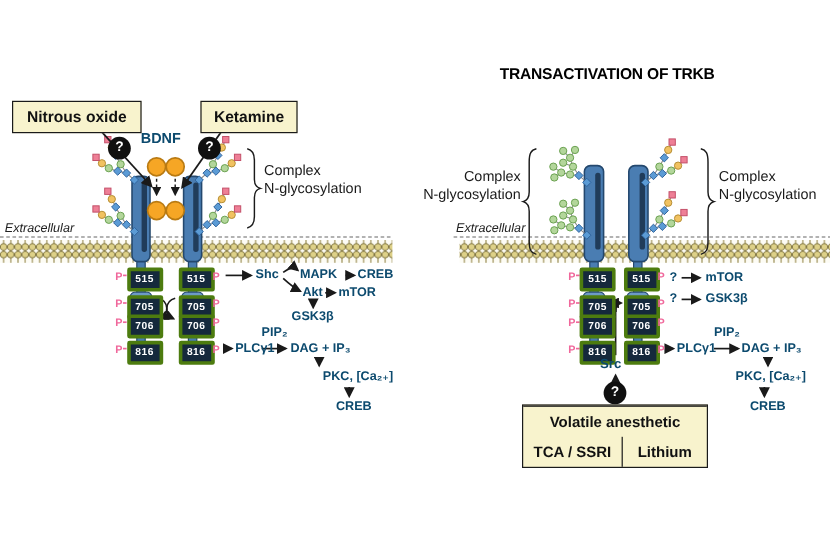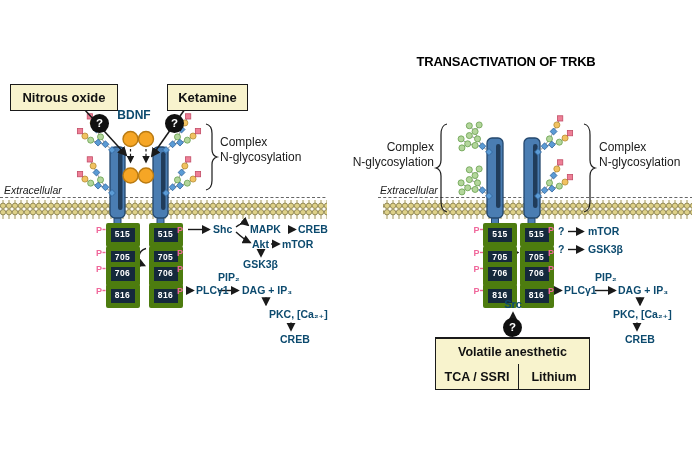--- a/index.html
+++ b/index.html
@@ -6,21 +6,21 @@
   #canvas{position:relative;width:692px;height:450px;background:#ffffff;overflow:hidden;
           font-family:"Liberation Sans","DejaVu Sans",sans-serif;}
   .abs{position:absolute;}
   .title{font-weight:bold;font-size:13px;letter-spacing:-0.2px;color:#000;text-align:center;white-space:nowrap;}
   .dbox{background:#f8f3cd;border:1.8px solid #1a1a1a;display:flex;align-items:center;justify-content:center;
         font-weight:bold;font-size:13px;color:#111;white-space:nowrap;}
   .qcircle{width:19px;height:19px;border-radius:50%;background:#101010;color:#fff;font-weight:bold;
            font-size:11.5px;text-align:center;line-height:19px;}
   .glab{font-size:12px;color:#1a1a1a;line-height:14.5px;white-space:nowrap;}
   .extra{font-style:italic;font-size:10.5px;color:#222;white-space:nowrap;}
-  .pbox{width:24px;height:14px;background:#15293c;border:5px solid #4d7c0f;border-radius:2px;color:#fff;
+  .pbox{width:24px;height:14px;background:#15293c;border:3px solid #4d7c0f;border-radius:2px;color:#fff;
         font-weight:bold;font-size:8.5px;letter-spacing:0.4px;text-align:center;line-height:13px;}
   .plabel{font-weight:bold;font-size:9px;color:#f0679b;line-height:12px;}
   .pright{width:10px;text-align:right;}
   .sig{font-weight:bold;font-size:10.5px;color:#0c4a6e;white-space:nowrap;line-height:13px;}
   .tgrid{background:#f8f3cd;border:1.8px solid #1a1a1a;display:flex;flex-direction:column;}
   .trow{display:flex;flex:1;}
   .tcell{display:flex;align-items:center;justify-content:center;font-weight:bold;font-size:12.5px;color:#111;white-space:nowrap;}
 </style>
 </head>
 <body>
@@ -291,21 +291,21 @@
   <div class="abs sig" style="left:558px;top:225px;">?</div>
   <div class="abs sig" style="left:588px;top:225px;">mTOR</div>
   <div class="abs sig" style="left:558px;top:243px;">?</div>
   <div class="abs sig" style="left:588px;top:243px;">GSK3β</div>
   <div class="abs sig" style="left:564px;top:284px;">PLCγ1</div>
   <div class="abs sig" style="left:595px;top:270.5px;">PIP₂</div>
   <div class="abs sig" style="left:618px;top:284px;">DAG + IP₃</div>
   <div class="abs sig" style="left:613px;top:307.5px;">PKC, [Ca₂₊]</div>
   <div class="abs sig" style="left:625px;top:332.5px;">CREB</div>
 
-  <div class="abs sig" style="left:500px;top:298px;width:26px;text-align:center;font-size:11px;">Src</div>
+  <div class="abs sig" style="left:500px;top:298px;width:26px;font-size:11px;">Src</div>
   <div class="abs qcircle" style="left:503px;top:317.5px;">?</div>
 
   <div class="abs tgrid" style="left:435px;top:337px;width:153px;height:51px;">
     <div class="trow" style="border-top:1.8px solid #1a1a1a;">
       <div class="tcell" style="flex:1;">Volatile anesthetic</div>
     </div>
     <div class="trow">
       <div class="tcell" style="width:82px;border-right:1.8px solid #1a1a1a;">TCA / SSRI</div>
       <div class="tcell" style="flex:1;">Lithium</div>
     </div>

